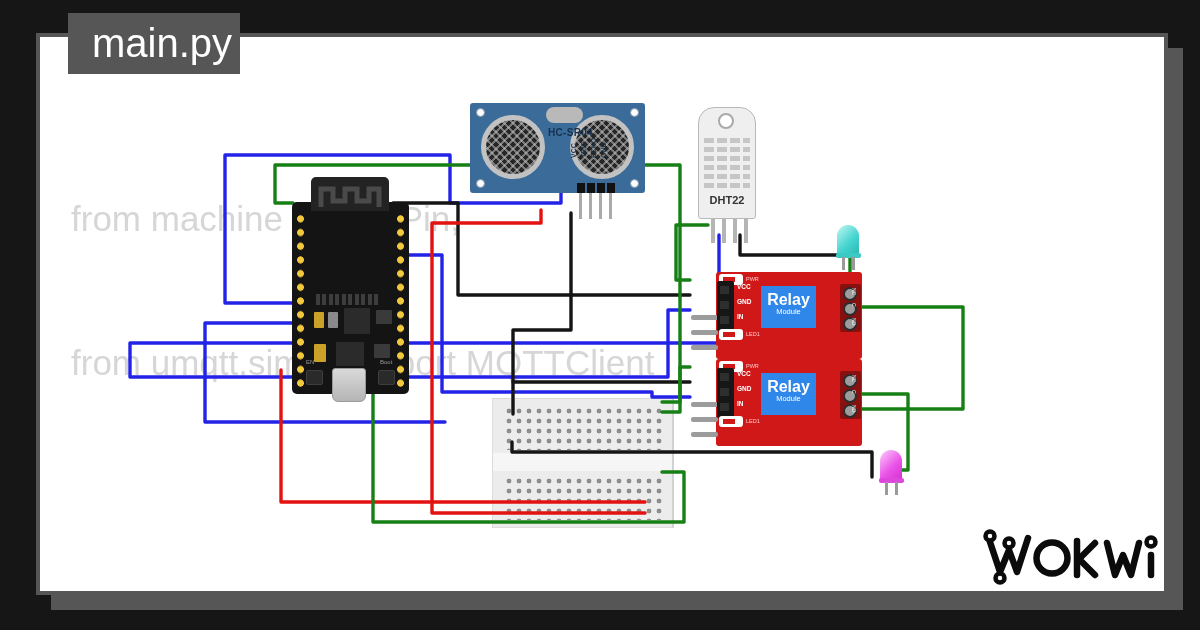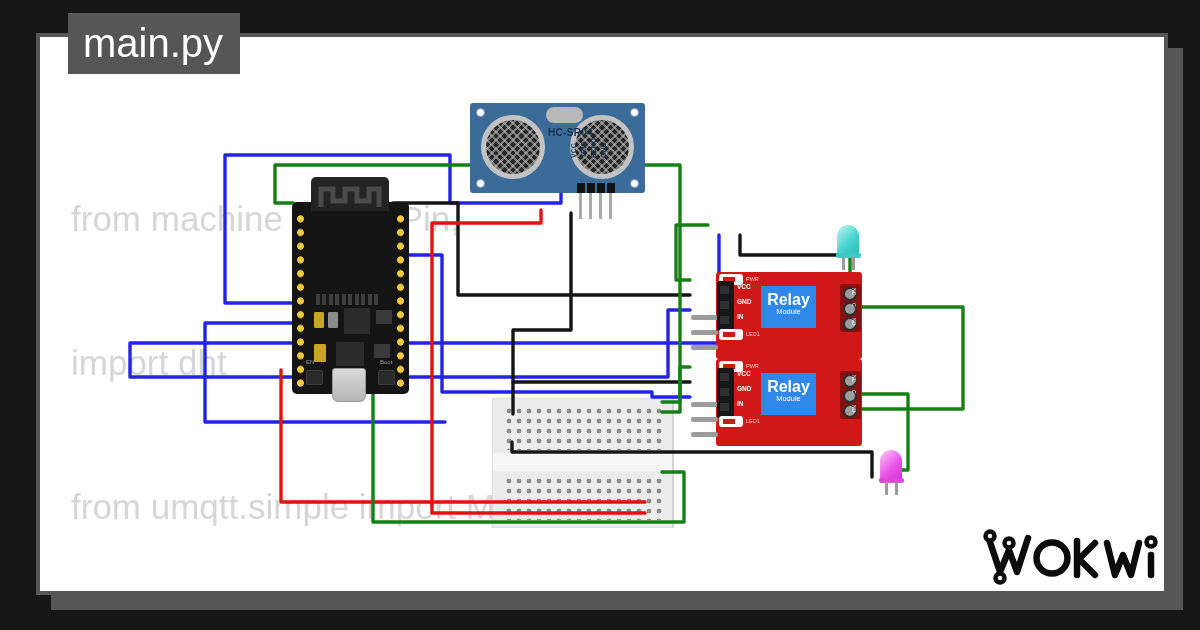--- a/index.html
+++ b/index.html
@@ -2,21 +2,21 @@
 <html><head>
 <meta charset="utf-8">
 <style>
   html,body{margin:0;padding:0;background:#161616;}
   *{box-sizing:border-box;}
   .stage{position:relative;width:1200px;height:630px;background:#161616;overflow:hidden;
          font-family:"Liberation Sans","DejaVu Sans",sans-serif;}
   .canvas{position:absolute;left:36px;top:33px;width:1132px;height:562px;background:#ffffff;
           border:4px solid #565656;box-shadow:15px 15px 0 0 #565656;overflow:hidden;}
   .tab{position:absolute;left:68px;top:13px;width:172px;height:61px;background:#565656;color:#fff;
-       font-size:40px;line-height:61px;padding-left:15px;z-index:40;}
+       font-size:40px;line-height:61px;padding-left:24px;z-index:40;}
   
   .code{position:absolute;left:31px;top:62px;z-index:1;color:#d6d6d6;font-size:35px;line-height:48px;
         white-space:pre;}
   
   svg.wires{position:absolute;left:0;top:0;z-index:6;pointer-events:none;}
   svg.wires path{fill:none;stroke-width:3.4;stroke-linecap:round;stroke-linejoin:round;}
   
   .breadboard{position:absolute;left:452px;top:361px;width:182px;height:130px;background:#ececec;
               border:1px solid #dcdcdc;border-right:2px solid #d2d2d2;z-index:3;}
   .bb-dots{position:absolute;left:9px;right:9px;height:46px;
@@ -99,21 +99,20 @@
 </style>
 </head>
 <body>
 
 <div class="stage">
 
   <div class="canvas">
 
     <div class="code">
       <div>from machine import Pin,</div>
-      <div>import dht</div>
       <div>from umqtt.simple import MQTTClient</div>
       
       
       <div></div>
       
       
       
       
       
     </div>
@@ -185,20 +184,30 @@
       <div class="hc-leg" style="left:109px;"></div>
       <div class="hc-leg" style="left:119px;"></div>
       <div class="hc-leg" style="left:129px;"></div>
       <div class="hc-leg" style="left:139px;"></div>
       <div class="hc-pin" style="left:107px;"></div>
       <div class="hc-pin" style="left:117px;"></div>
       <div class="hc-pin" style="left:127px;"></div>
       <div class="hc-pin" style="left:137px;"></div>
     </div>
 
+    <div class="component dht22">
+      <div class="dht-hole"></div>
+      <div class="dht-slots"></div>
+      <div class="dht-slotgaps"></div>
+      <div class="dht-label">DHT22</div>
+      <div class="dht-leg" style="left:12px;"></div>
+      <div class="dht-leg" style="left:23px;"></div>
+      <div class="dht-leg" style="left:34px;"></div>
+      <div class="dht-leg" style="left:45px;"></div>
+    </div>
 
     <div class="component relay relay1">
       <div class="relay-stub" style="top:42.5px;"></div>
       <div class="relay-stub" style="top:57.5px;"></div>
       <div class="relay-stub" style="top:72.5px;"></div>
       <div class="relay-ind" style="top:2px;">
           <i></i>
         </div>
       <span class="relay-indlabel" style="top:4px;">PWR</span>
       <div class="relay-conn">

